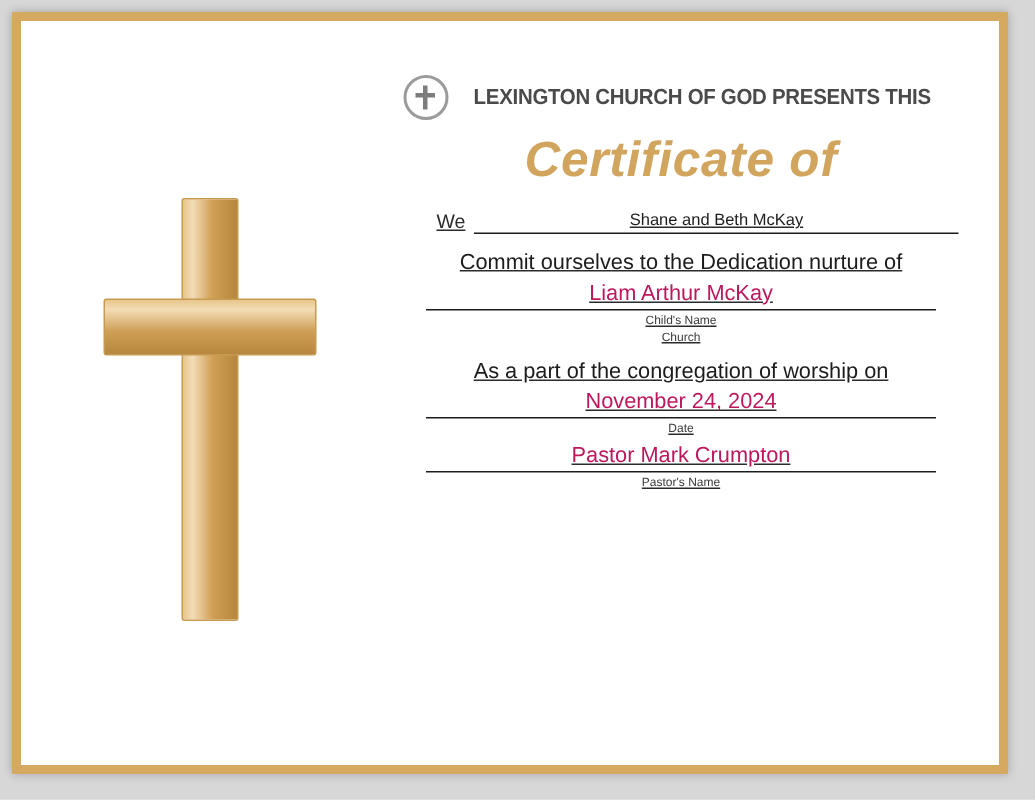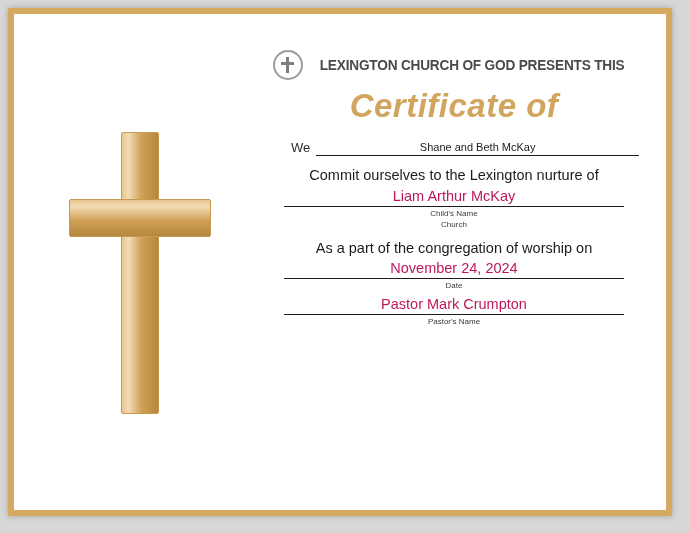--- a/index.html
+++ b/index.html
@@ -77,21 +77,20 @@
     left: 255px;
     top: 36px;
     width: 370px;
     text-align: center;
     color: #2b2b2b;
   }
 
   .presents-row {
     display: flex;
     align-items: center;
-    justify-content: center;
     gap: 7px;
     margin-bottom: 8px;
   }
   .logo-badge {
     width: 26px;
     height: 26px;
     border-radius: 50%;
     border: 2px solid #9b9b9b;
     position: relative;
     flex: none;
@@ -142,20 +141,21 @@
     color: #d2a55f;
     line-height: 0.95;
     margin-top: -2px;
     letter-spacing: 1px;
   }
 
   
   .form {
     margin-top: 16px;
     font-family: "Liberation Sans", sans-serif;
+    text-decoration: underline;
   }
   .row {
     position: relative;
     margin-top: 2px;
   }
   .we-row {
     display: flex;
     align-items: flex-end;
     justify-content: flex-start;
     gap: 6px;
@@ -224,21 +224,21 @@
 
         <div class="title-line1">Certificate of</div>
 
         <div class="form">
 
           <div class="row we-row">
             <span class="we-label">We</span>
             <span class="we-fill">Shane and Beth McKay</span>
           </div>
 
-          <div class="stmt">Commit ourselves to the Lexington nurture of</div>
+          <div class="stmt">Commit ourselves to the Dedication nurture of</div>
           <span class="fill wide">Liam Arthur McKay</span>
           <div class="caption">Child's Name</div>
 
           <div class="caption">Church</div>
 
           <div class="stmt">As a part of the congregation of worship on</div>
           <span class="fill wide">November 24, 2024</span>
           <div class="caption">Date</div>
 
           <div class="gap-sm"></div>

